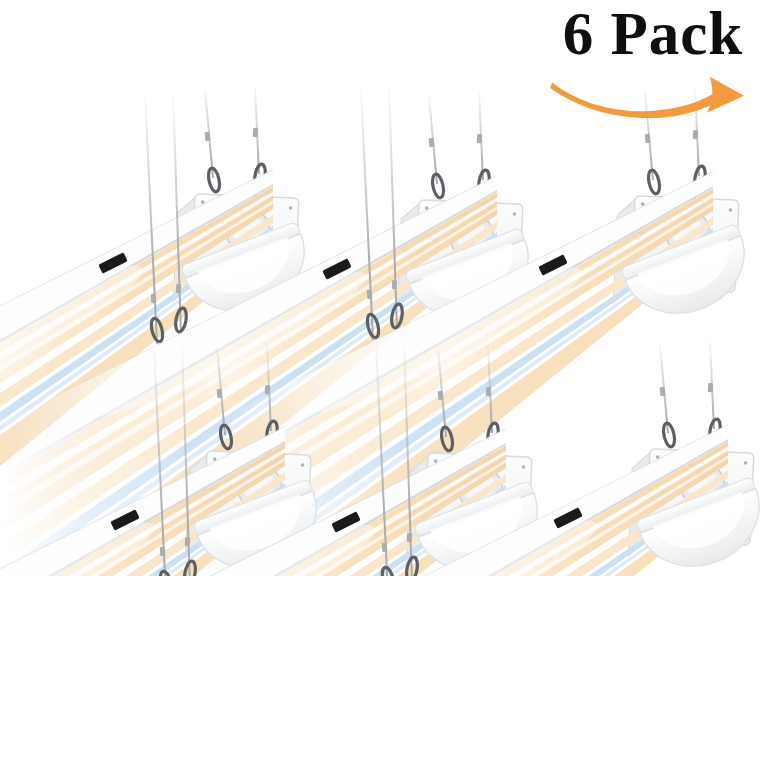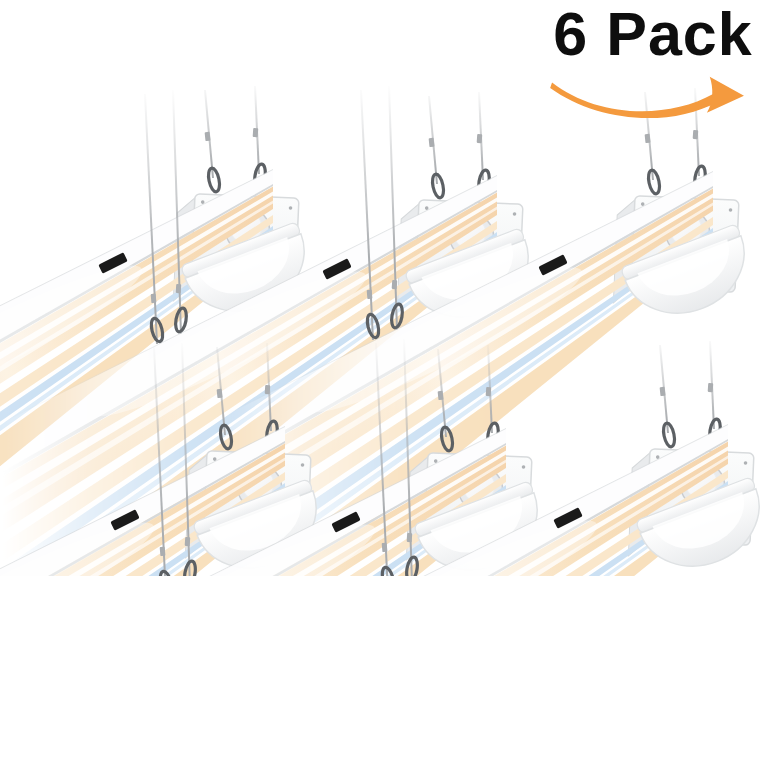--- a/index.html
+++ b/index.html
@@ -1,19 +1,19 @@
 <!DOCTYPE html>
 <html style="--background: #ffffff; --badge-text: #0e0e0e; --swoosh: #f49a3e; --warm-glow-deep: #f5d4ac; --warm-glow: #f8e0bd; --warm-glow-light: #fdf2e2; --warm-glow-soft: #fae7cb; --cool-glow: #cbe0f3; --cool-glow-light: #dcebf8; --housing-white: #fdfdfe; --housing-edge: #d6d9db; --box-edge: #d8dbdd; --dome-ring: #c9ccd0; --cable: #aaadb0; --hook: #5c6064; --slot: #1a1a1a; --floor-outline: #eadfca;"><head>
 <meta charset="utf-8">
 <style>
   html,body{margin:0;padding:0;background:#fff;}
   .stage{
     position:relative;width:768px;height:576px;overflow:hidden;
     background:var(--background,#ffffff);
-    font-family:Liberation Sans, sans-serif;
+    font-family:Liberation Serif, serif;
   }
   svg.scene{position:absolute;left:0;top:0;width:768px;height:768px;display:block;}
   .badge{
     position:absolute;left:538px;top:2px;width:230px;
     text-align:center;font-size:61px;font-weight:bold;line-height:1.05;
     letter-spacing:1px;color:var(--badge-text,#0e0e0e);white-space:nowrap;
   }
   .swoosh{position:absolute;left:544px;top:71px;width:208px;height:57px;display:block;}
 </style>
 </head>

